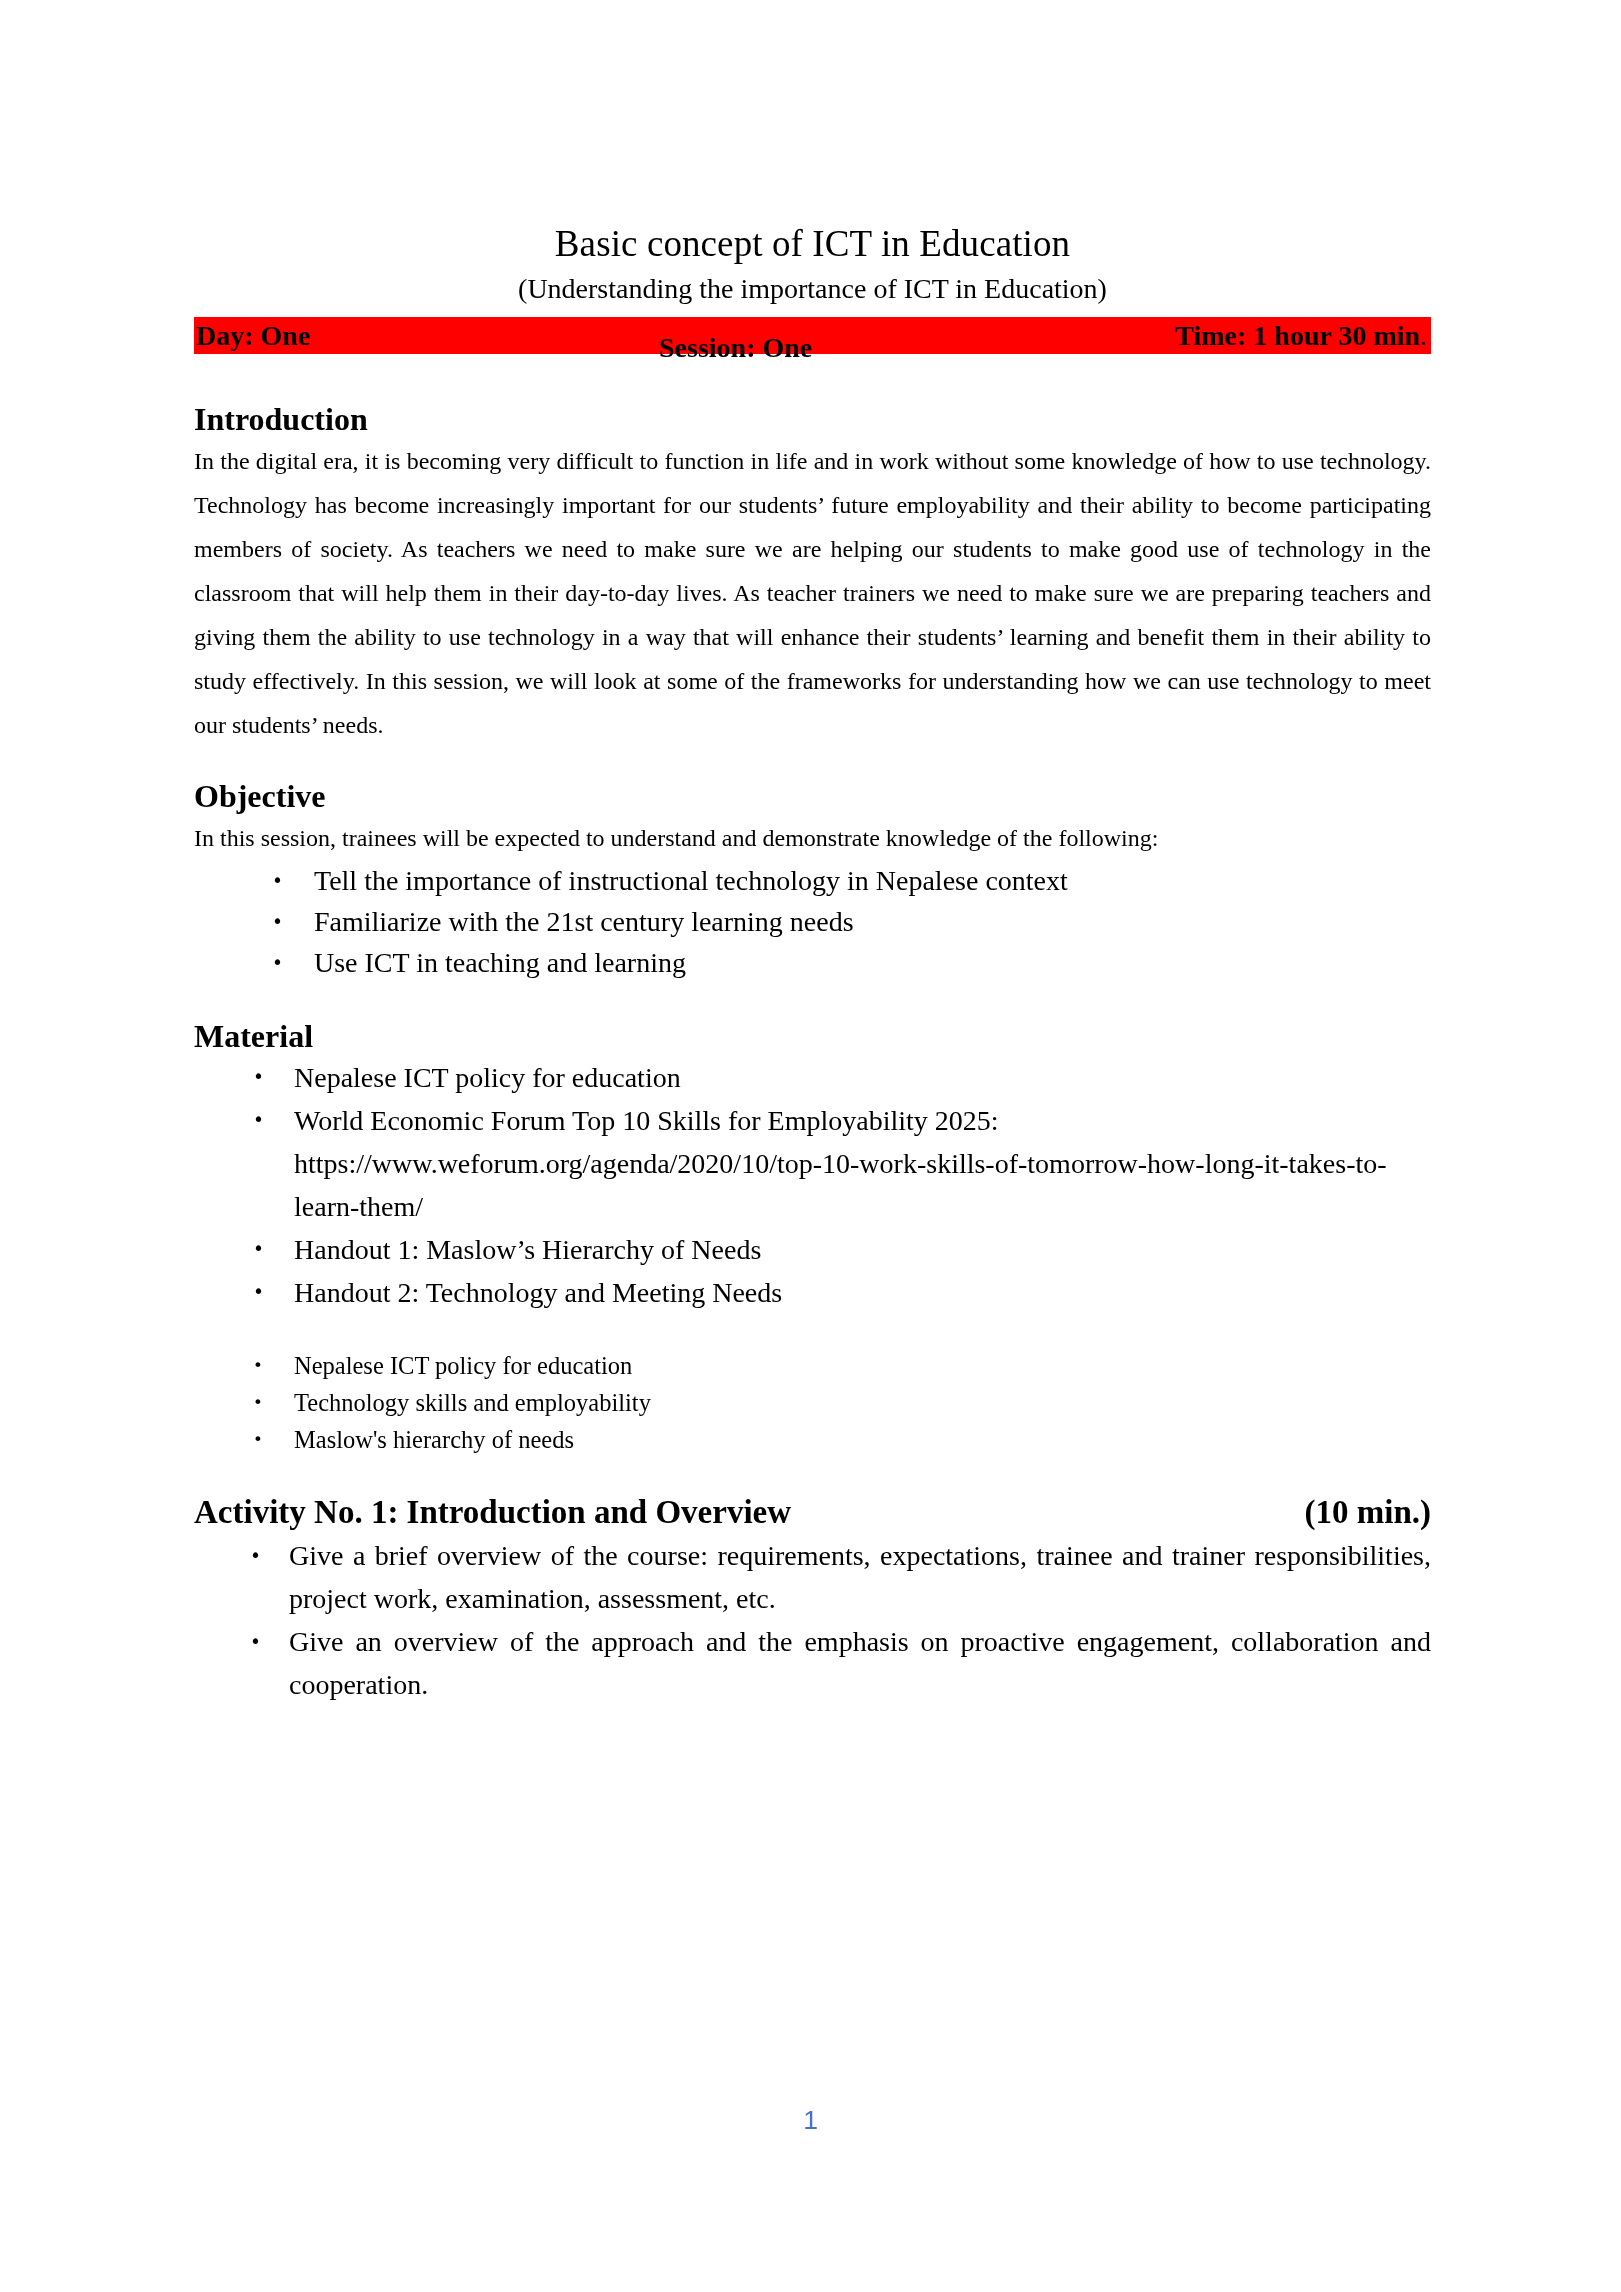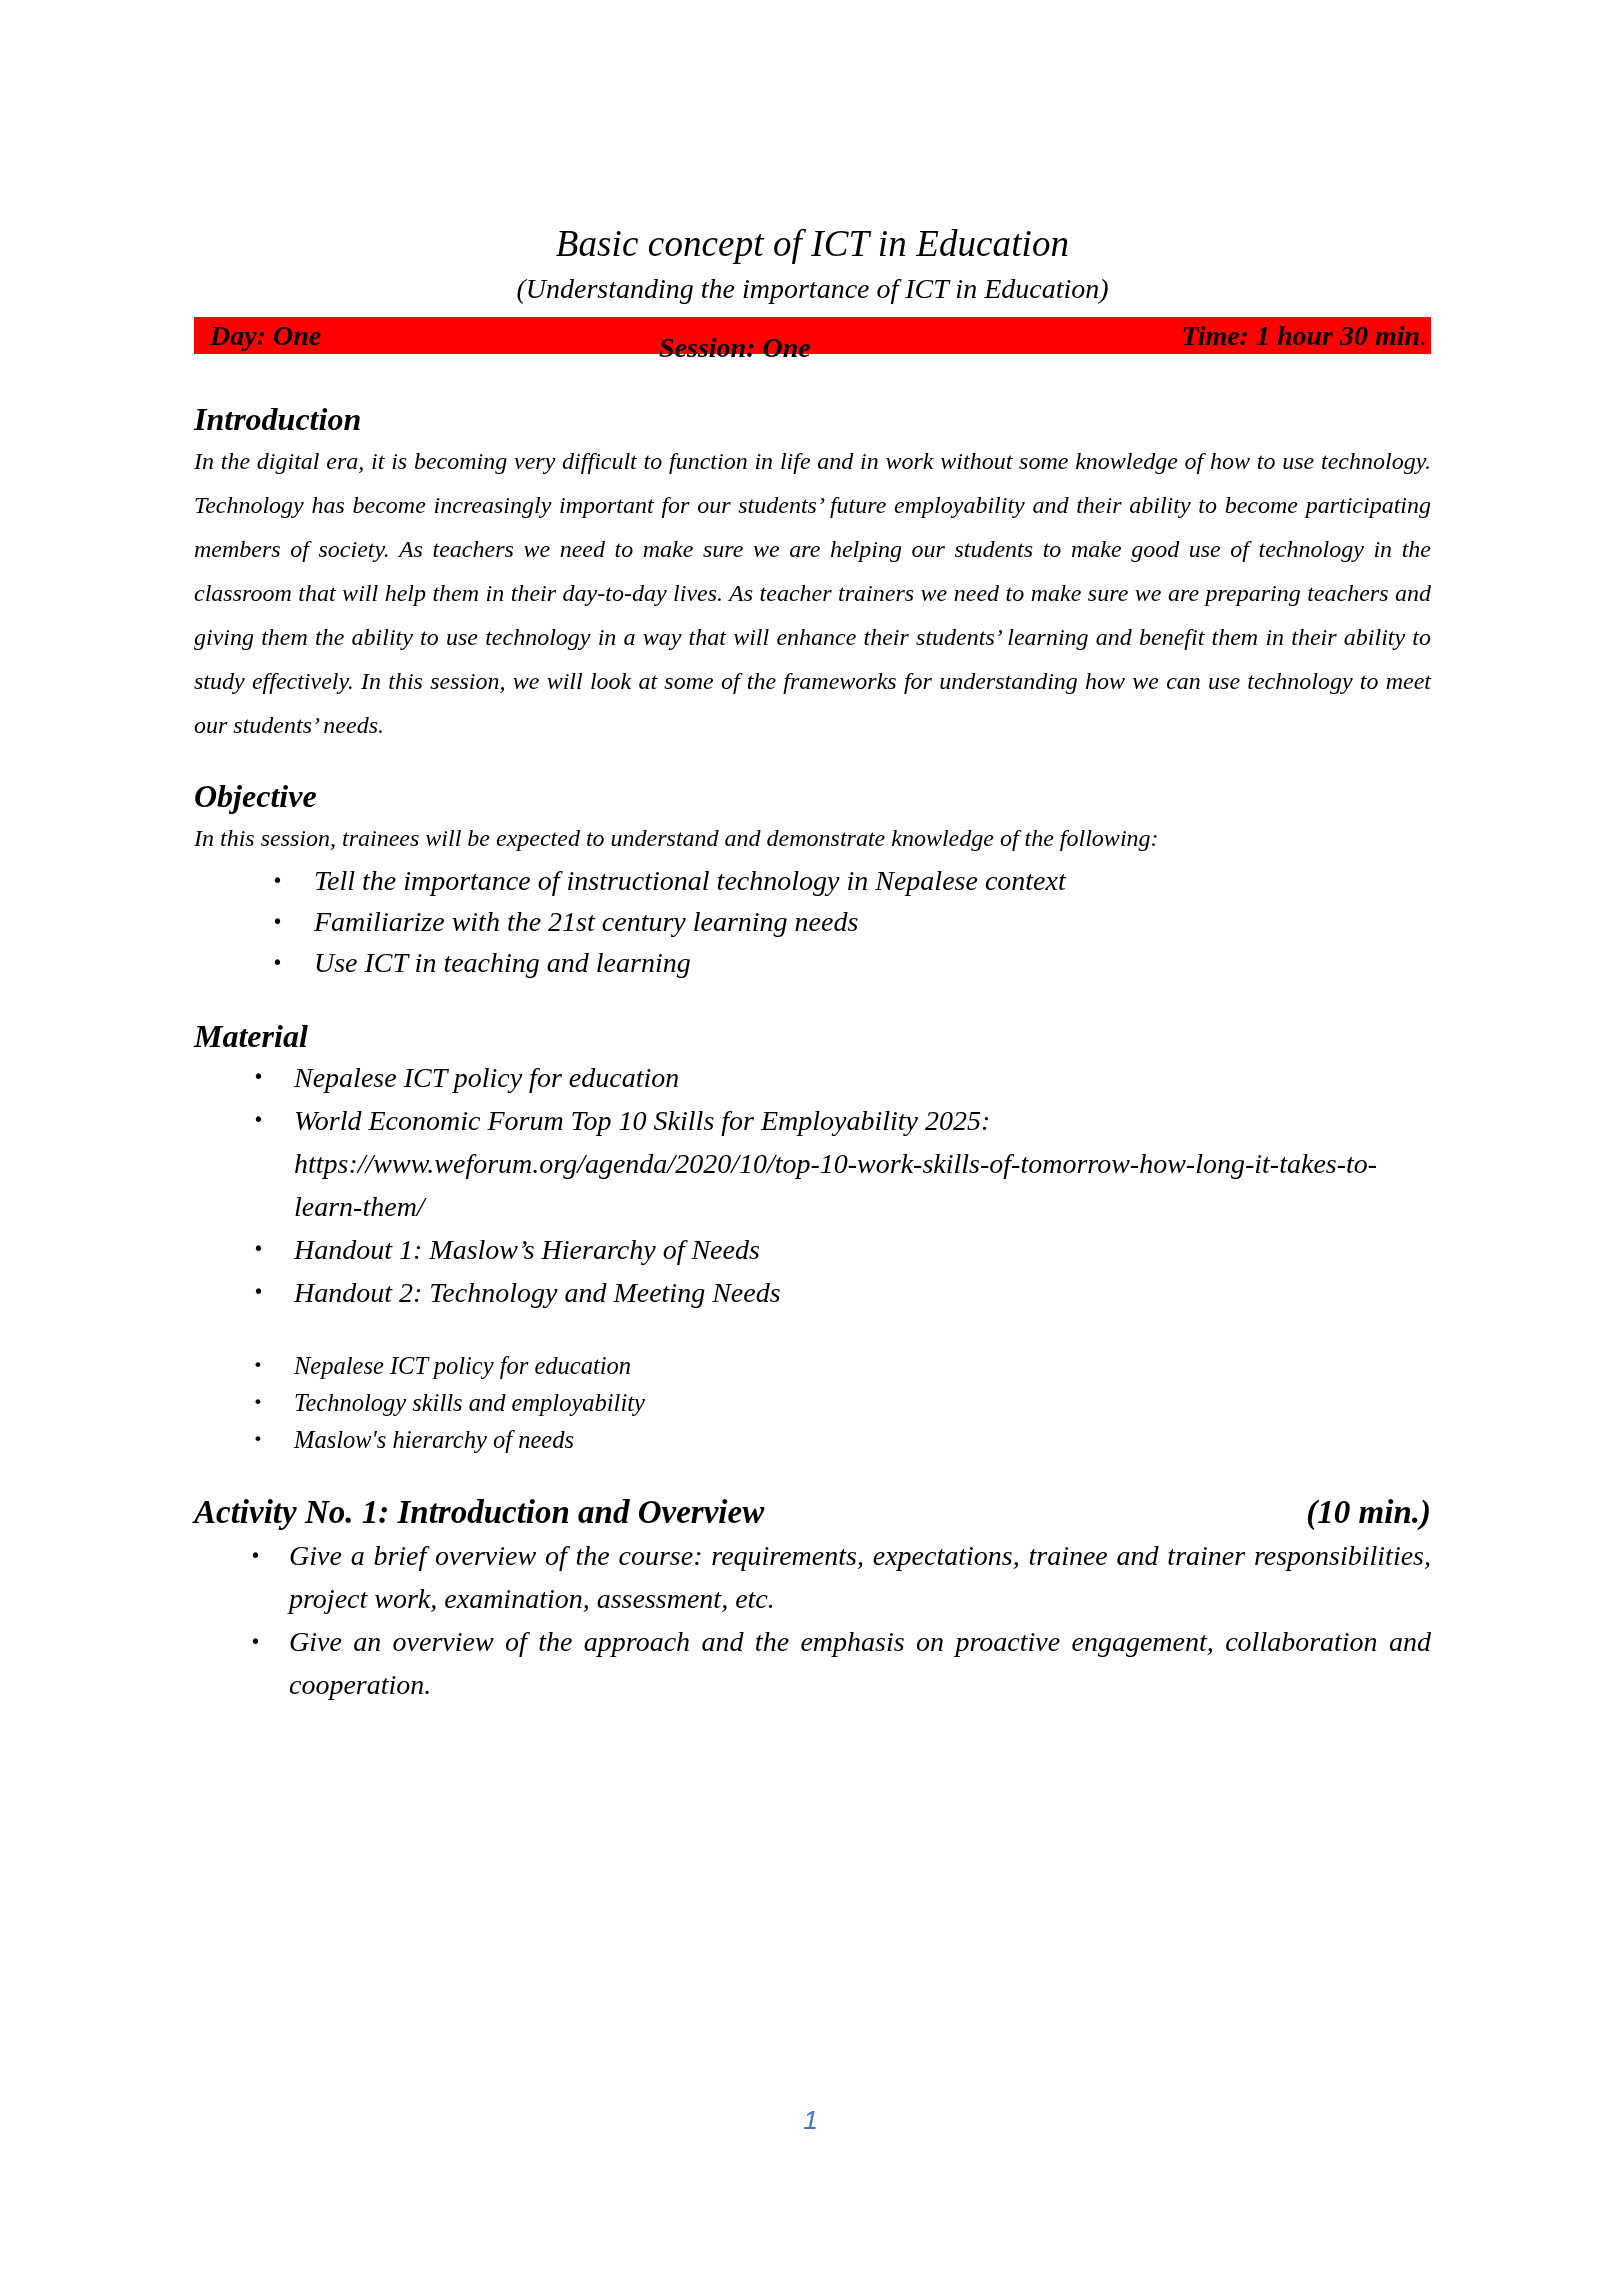--- a/index.html
+++ b/index.html
@@ -12,21 +12,20 @@
     font-family: "Liberation Serif", "DejaVu Serif", serif;
     color: #000000;
   }
   #page {
     position: relative;
     width: 1621px;
     height: 2293px;
     background: #ffffff;
     overflow: hidden;
     box-sizing: border-box;
-    font-style: italic;
   }
   
   .content {
     position: absolute;
     left: 194px;
     top: 0;
     width: 1237px; 
   }
 
   
@@ -53,21 +52,21 @@
     margin-top: 11.8px;
     background: #FF0000;
     color: #000000;
     font-weight: bold;
     font-size: 28px;
     line-height: 37px;
     height: 37px;
     position: relative;
     white-space: nowrap;
   }
-  .banner-day   { position: absolute; left: 16px;  top: 0; }
+  .banner-day   { position: absolute; left: 2px;  top: 0; }
   .banner-sess  { position: absolute; left: 465px; top: 12px; }
   .banner-time  { position: absolute; right: 3.9px; top: 0; }
   .banner-dot   { font-weight: normal; }
 
   
   h2.section {
     font-size: 32px;
     line-height: 1.25;
     font-weight: bold;
     margin: 0;

